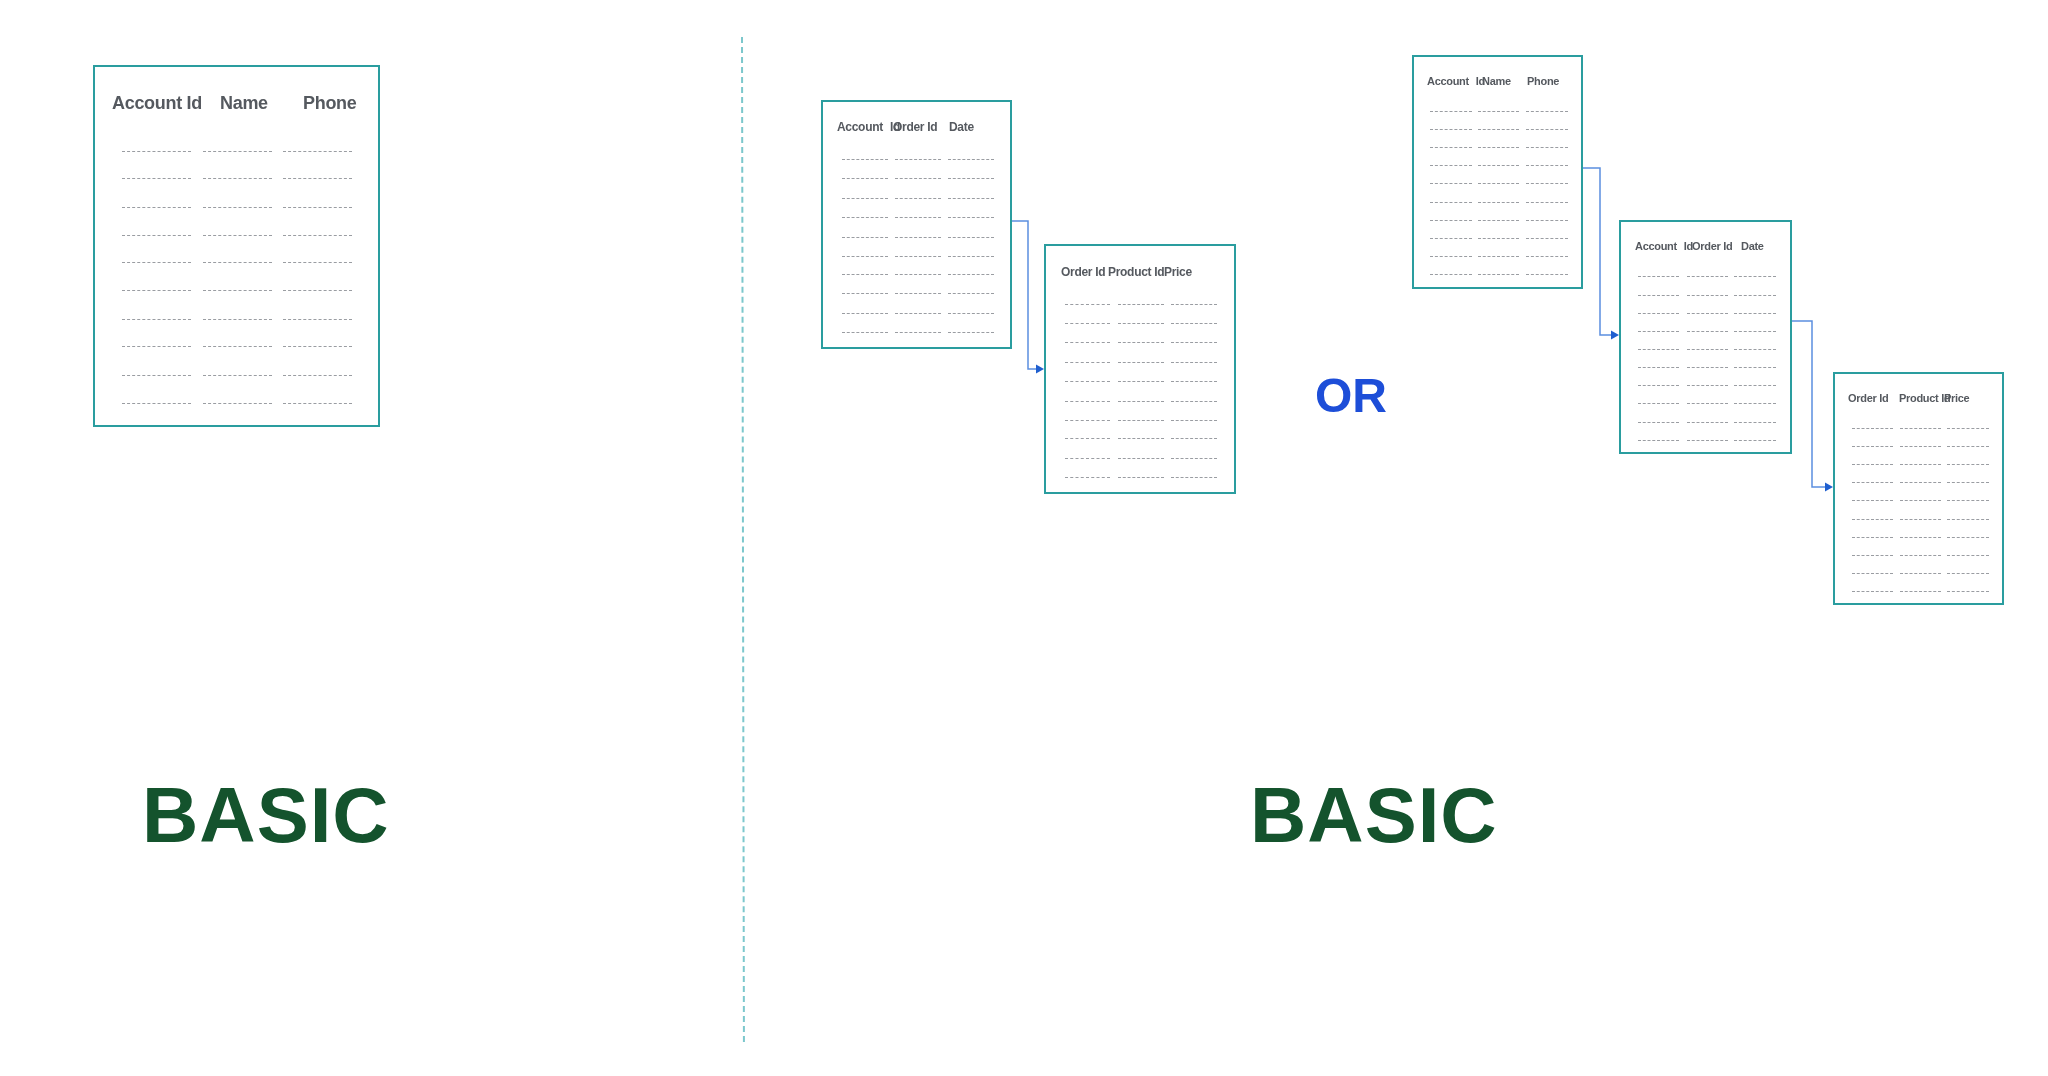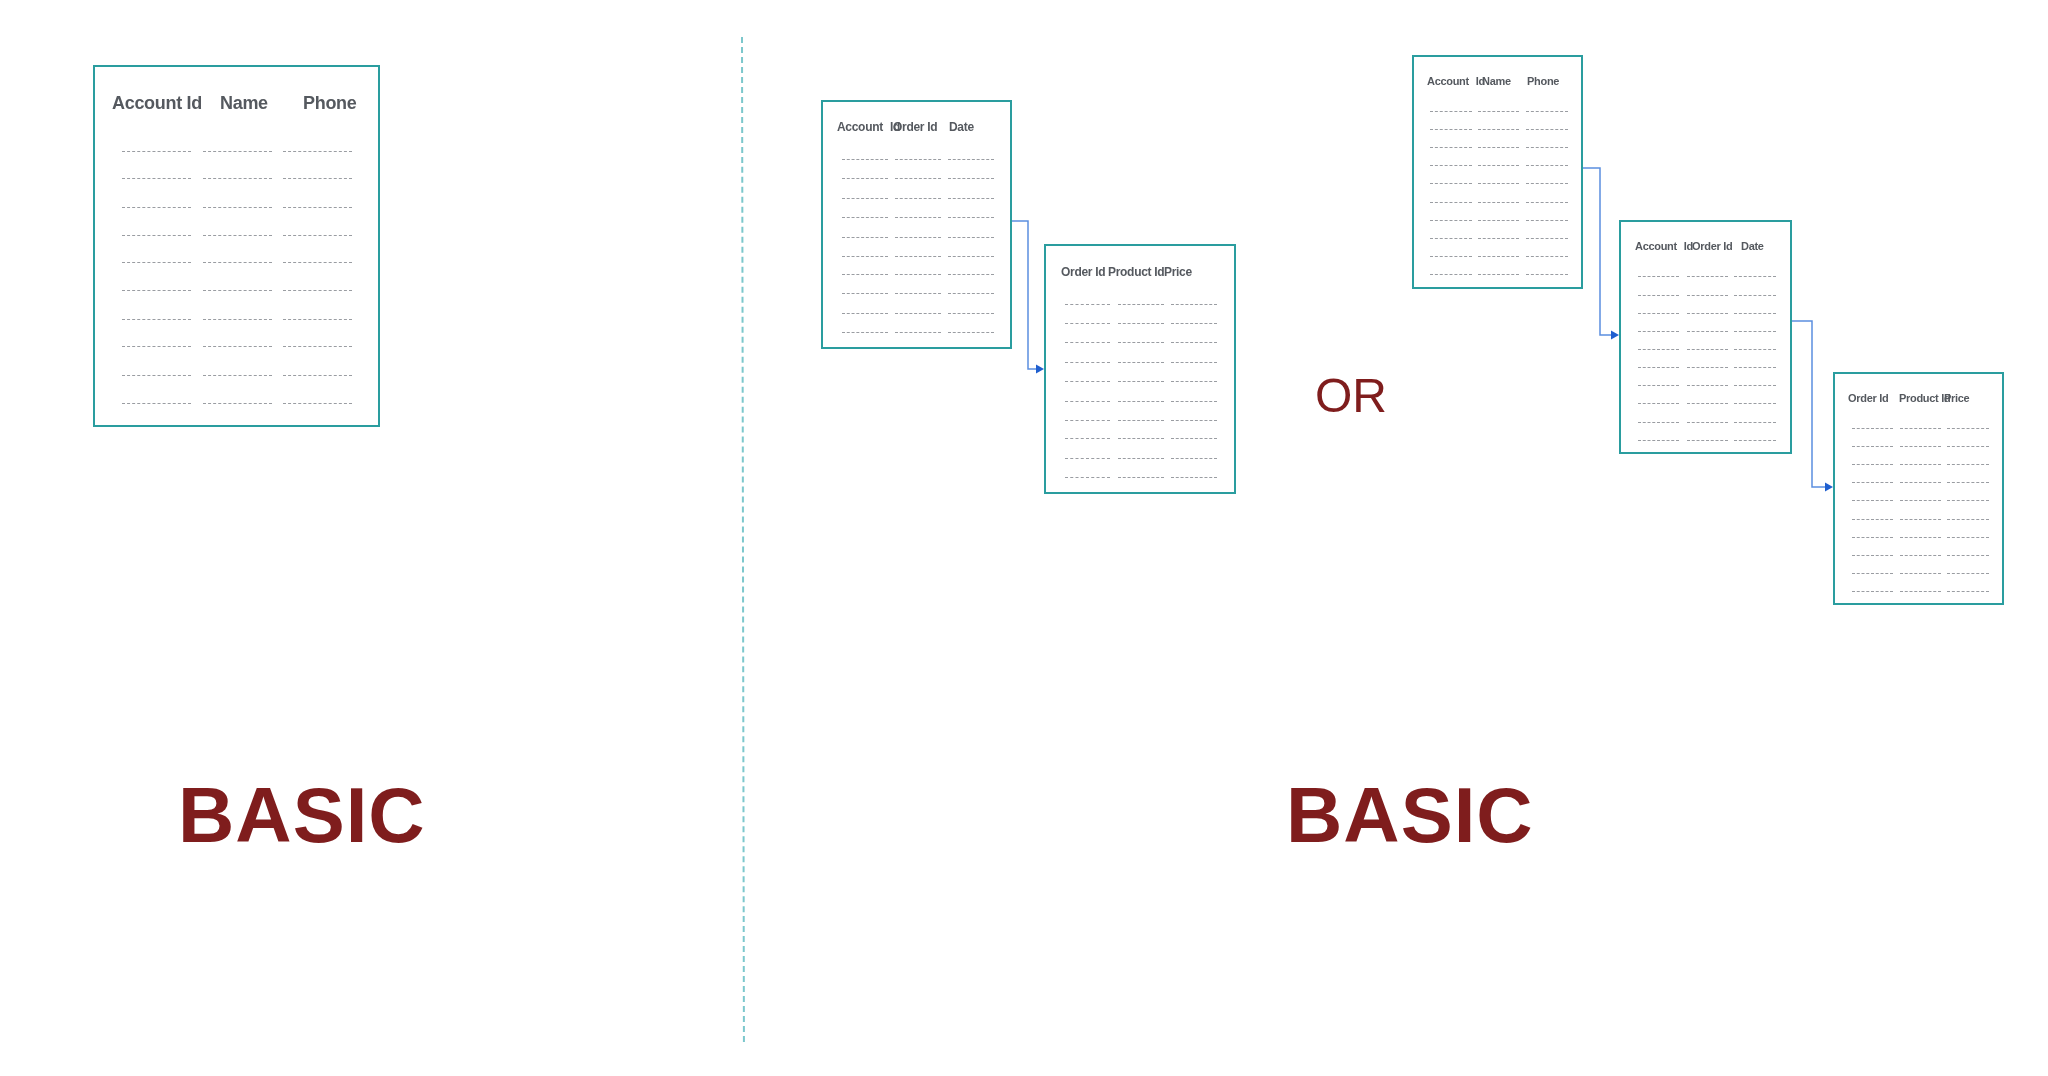--- a/index.html
+++ b/index.html
@@ -1,22 +1,22 @@
 <!DOCTYPE html>
 <html><head>
 <meta charset="utf-8">
 <style>
   html, body { margin:0; padding:0; }
   body { width:2048px; height:1076px; background:#ffffff; position:relative; overflow:hidden;
          font-family:"Liberation Sans", "DejaVu Sans", sans-serif; }
   .box { position:absolute; box-sizing:border-box; border:2.5px solid #2a9d9f; background:#fff; }
   .hdr { position:absolute; font-weight:bold; color:#55595f; white-space:nowrap; letter-spacing:-0.3px; }
   .dash { position:absolute; height:0; border-top:1.3px dashed #9a9da2; }
-  .title { position:absolute; color:#7f1d1d; font-weight:bold; white-space:nowrap; letter-spacing:1px;margin-left:36px; }
-  .or { position:absolute; color:#7f1d1d; font-weight:normal; white-space:nowrap; }
+  .title { position:absolute; color:#14532d; font-weight:bold; white-space:nowrap; letter-spacing:1px; }
+  .or { position:absolute; color:#1d4ed8; font-weight:bold; white-space:nowrap; }
   .divider { position:absolute; left:741px; top:37px; height:1005px; width:0; border-left:2px dashed #7cc7cc; transform:rotate(-0.11deg); transform-origin:top; }
   svg.conn { position:absolute; left:0; top:0; overflow:visible; pointer-events:none; }
 </style>
 </head>
 <body>
 
 <div class="divider"></div>
 
 <div class="box" style="left:93px;top:65px;width:287px;height:362px;"></div>
 <span class="hdr" style="left:112px;top:93px;font-size:18px;">Account Id</span>

